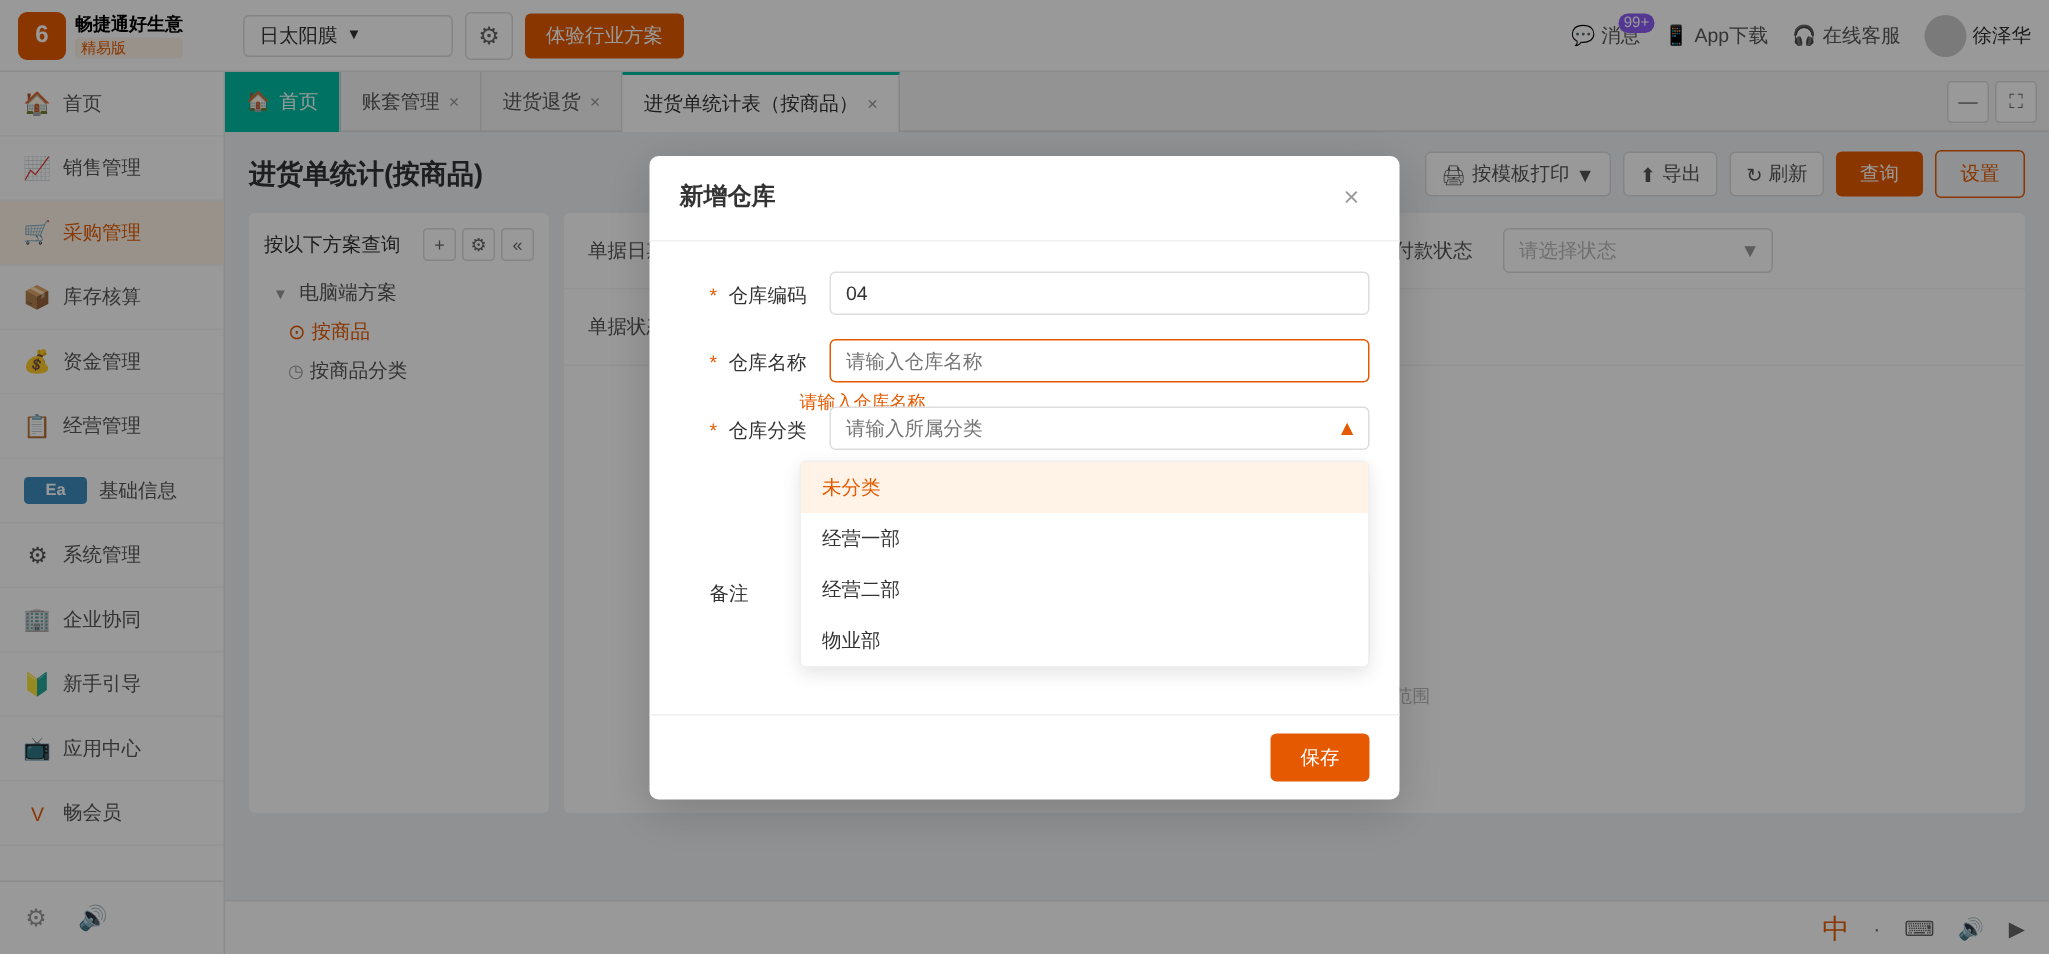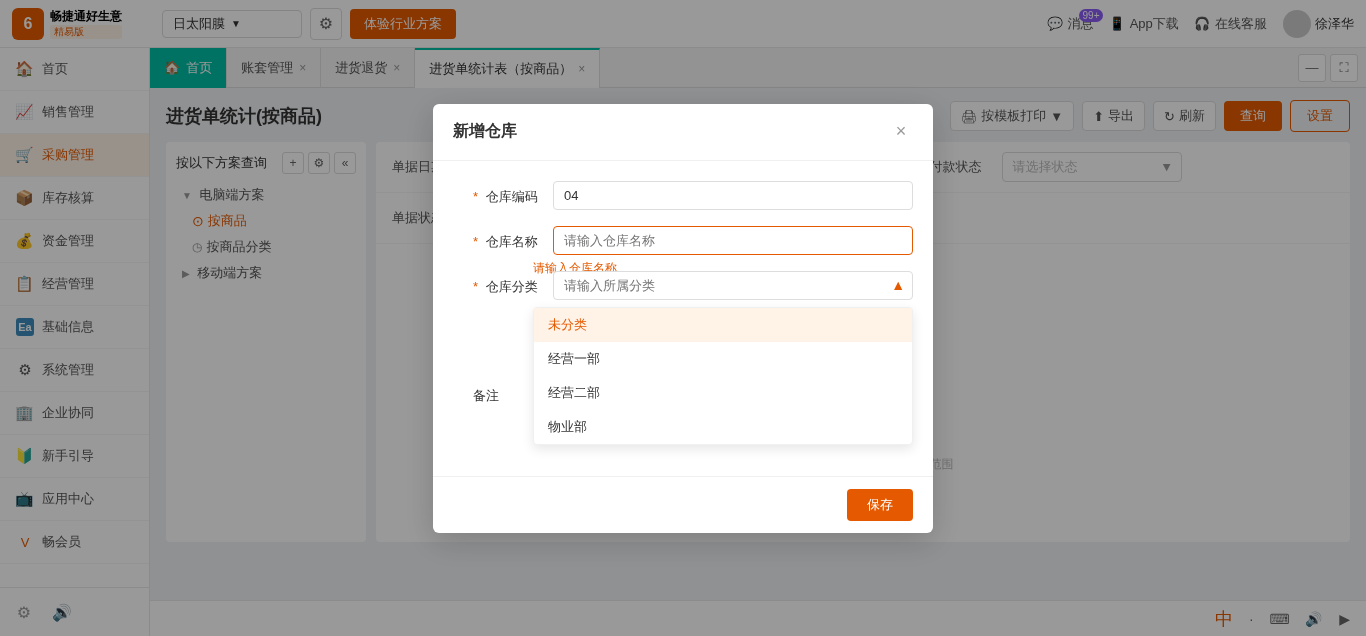--- a/index.html
+++ b/index.html
@@ -608,21 +608,21 @@
   </div>
   <div class="sidebar-item">
     <span class="sidebar-icon">💰</span>
     <span>资金管理</span>
   </div>
   <div class="sidebar-item">
     <span class="sidebar-icon">📋</span>
     <span>经营管理</span>
   </div>
   <div class="sidebar-item">
-    <span class="sidebar-icon" style="font-size:11px;font-weight:bold;background:#3c8dbc;color:#fff;width:18px;height:18px;border-radius:3px;display:flex;align-items:center;justify-content:center;">Ea</span>
+    <span class="sidebar-icon" style="font-size:11px;font-weight:bold;background:#3c8dbc;color:#fff;width:42px;height:18px;border-radius:3px;display:flex;align-items:center;justify-content:center;">Ea</span>
     <span>基础信息</span>
   </div>
   <div class="sidebar-item">
     <span class="sidebar-icon">⚙</span>
     <span>系统管理</span>
   </div>
   <div class="sidebar-item">
     <span class="sidebar-icon">🏢</span>
     <span>企业协同</span>
   </div>
@@ -683,24 +683,20 @@
         <span>电脑端方案</span>
       </div>
       <div class="tree-item tree-child active" style="display:flex;align-items:center;gap:4px;">
         <span style="color:#e55a00;font-size:14px;">⊙</span>
         <span>按商品</span>
       </div>
       <div class="tree-item tree-child" style="display:flex;align-items:center;gap:4px;">
         <span style="color:#999;font-size:12px;">◷</span>
         <span>按商品分类</span>
       </div>
-      <div class="tree-item">
-        <span class="tree-expand">▶</span>
-        <span>移动端方案</span>
-      </div>
     </div>
 
     <div class="right-panel">
 
       <div class="form-row">
         <span class="form-label">单据日期</span>
         <div class="form-select" style="min-width:200px;">
           <span style="color:#bbb;">请选择日期</span>
           <span>▼</span>
         </div>

